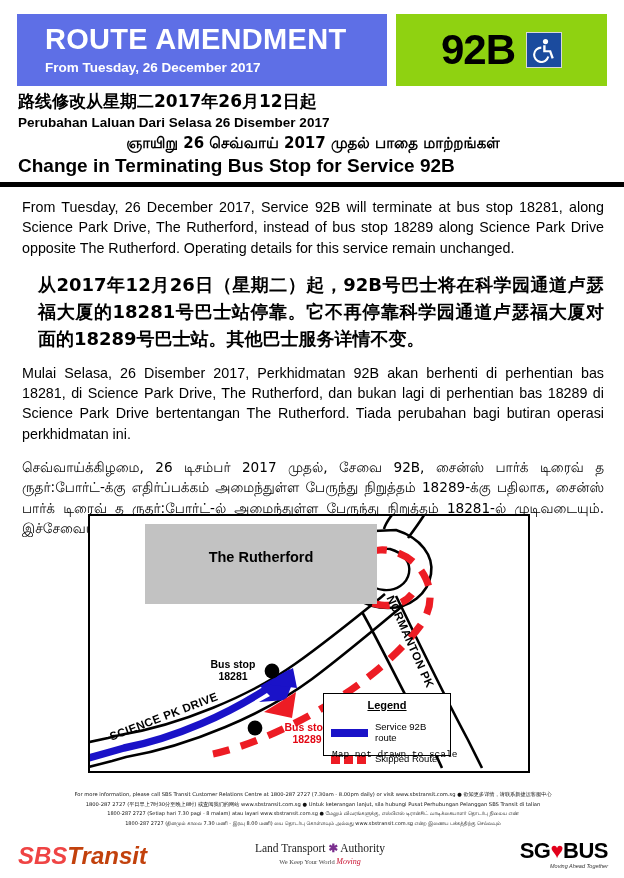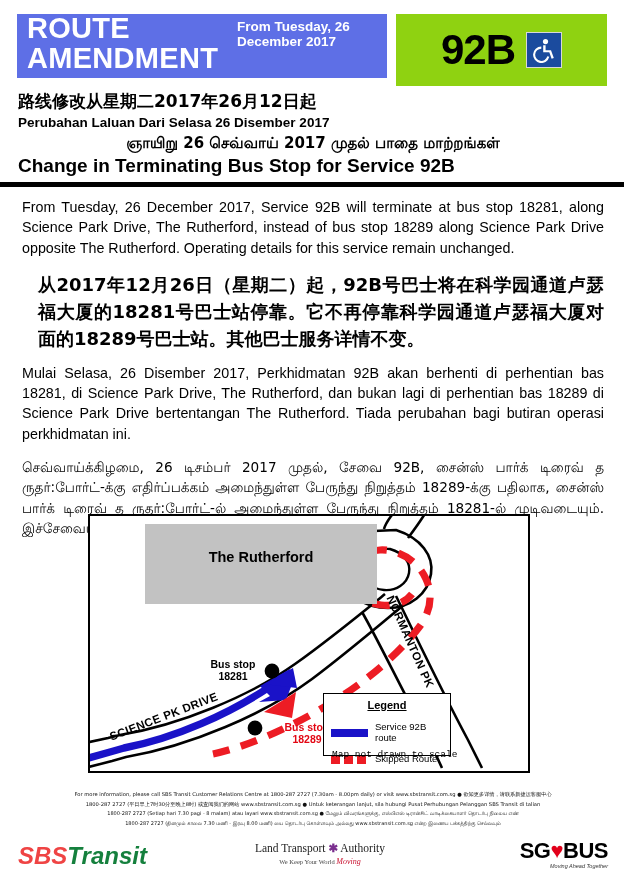--- a/index.html
+++ b/index.html
@@ -10,23 +10,23 @@
     color:#000;
     overflow:hidden;
     position:relative;
   }
   
   .header{
     position:absolute;left:17px;top:14px;width:590px;height:72px;
     display:flex;
   }
   .hdr-blue{
-    width:370px;height:64px;background:#5E6FE6;
-    display:flex;flex-direction:row;justify-content:center;
-    padding-left:10px;box-sizing:border-box;
+    width:370px;height:72px;background:#5E6FE6;
+    display:flex;flex-direction:column;justify-content:center;
+    padding-left:28px;box-sizing:border-box;
   }
   .hdr-title{
     color:#ffffff;font-size:29px;font-weight:bold;line-height:1.02;
     letter-spacing:.3px;
   }
   .hdr-sub{
     color:#ffffff;font-size:13.5px;font-weight:bold;margin-top:5px;
   }
   .hdr-green{
     margin-left:9px;width:211px;height:72px;background:#8FD211;
@@ -125,21 +125,21 @@
   .finep div.ta{font-family:"DejaVu Sans",sans-serif;font-size:5.0px;}
   .finep div.cn{font-family:"DejaVu Sans",sans-serif;}
 
   
   .logos{position:absolute;left:0;top:838px;width:624px;height:40px;}
   .logo-sbs{
     position:absolute;left:18px;top:4px;font-size:24px;font-weight:bold;
     font-style:italic;font-family:"Liberation Sans",sans-serif;
   }
   .logo-sbs .s1{color:#ef4444;}
-  .logo-sbs .s2{color:#15803d;}
+  .logo-sbs .s2{color:#c2410c;}
   .logo-lta{position:absolute;left:245px;top:3px;width:150px;text-align:center;}
   .lta-top{font-size:11.5px;font-family:"Liberation Serif",serif;color:#1C1C1C;white-space:nowrap;}
   .lta-top .q{color:#7A2E8E;font-weight:bold;}
   .lta-bot{font-size:6.5px;color:#444;font-family:"Liberation Serif",serif;margin-top:2px;}
   .lta-bot .mv{color:#C8102E;font-style:italic;font-size:8px;font-family:"Liberation Serif",serif;}
   .logo-sg{position:absolute;right:16px;top:2px;text-align:right;}
   .sg-main{font-size:22px;font-weight:bold;letter-spacing:-.5px;color:#000;line-height:1;}
   .sg-main .heart{color:#E2001A;}
   .sg-tag{font-size:5.5px;color:#333;font-style:italic;margin-top:1px;}
 </style>

